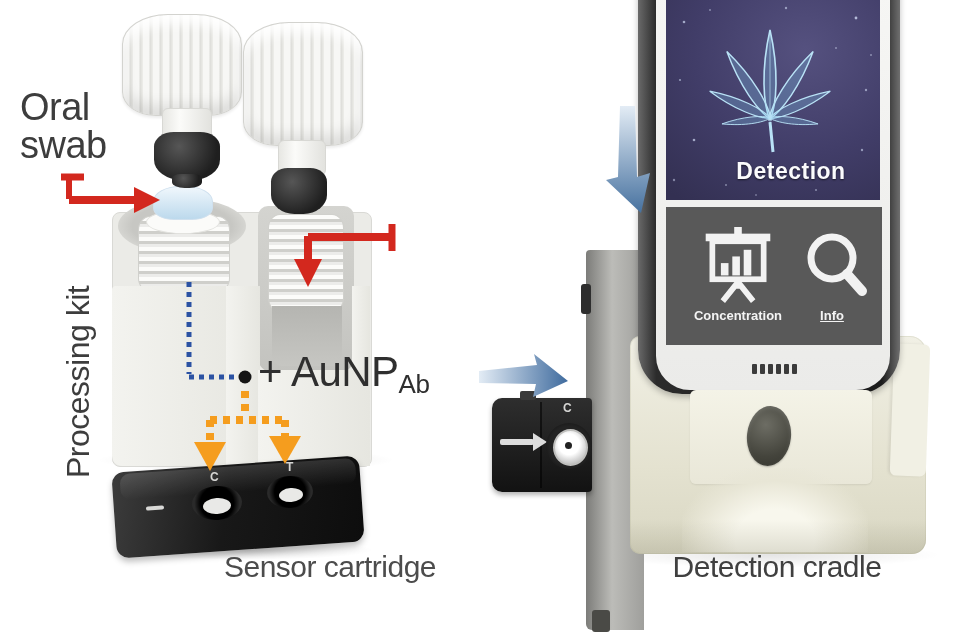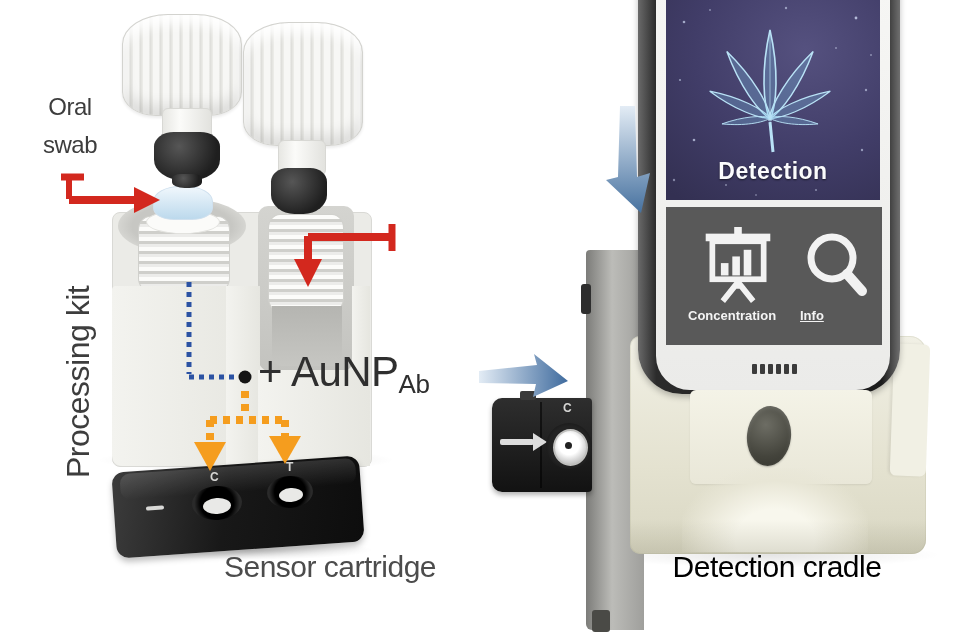--- a/index.html
+++ b/index.html
@@ -38,21 +38,21 @@
   .ovalBtn{background:radial-gradient(circle at 40% 32%,#6d6d64,#44443c 65%,#35352e);
            border-radius:50%;box-shadow:inset 0 2px 4px rgba(255,255,255,.15), 0 1px 2px rgba(0,0,0,.25);}
   .insertCart{background:linear-gradient(180deg,#2e2e2e,#121212);border-radius:10px 4px 4px 10px;
               box-shadow:0 3px 5px rgba(0,0,0,.3);}
   .knobOuter{background:radial-gradient(circle,#232323 60%,#0c0c0c);border-radius:50%;}
   .knobInner{background:radial-gradient(circle at 45% 40%,#ffffff 40%,#d9d9d9 62%,#9d9d9b);border-radius:50%;
              border:2px solid #bfbfbd;}
   .shadowE{border-radius:50%;}
   .screenTitle{color:#fbfbfd;font-weight:bold;text-align:center;font-size:23px;letter-spacing:.5px;
                text-shadow:0 1px 2px rgba(0,0,0,.6);}
-  .menuLabel{color:#f4f4f4;font-weight:bold;font-size:13px;text-align:left;}
+  .menuLabel{color:#f4f4f4;font-weight:bold;font-size:13px;text-align:center;}
   .vtext{transform-origin:0 0;transform:rotate(-90deg);white-space:nowrap;}
 </style>
 </head>
 <body>
 
 <div class="canvas">
 
   <div class="abs shadowE" style="left:96px;top:448px;width:300px;height:24px;background:radial-gradient(ellipse,rgba(0,0,0,.12),transparent 70%);"></div>
   <div class="abs shadowE" style="left:118px;top:540px;width:256px;height:20px;background:radial-gradient(ellipse,rgba(0,0,0,.14),transparent 70%);"></div>
   <div class="abs shadowE" style="left:598px;top:542px;width:344px;height:26px;background:radial-gradient(ellipse,rgba(0,0,0,.10),transparent 70%);"></div>
@@ -135,21 +135,21 @@
         <path d="M0 2 C7 -14 9 -48 0 -88 C-9 -48 -7 -14 0 2 Z" transform="rotate(-33) scale(0.9)"></path>
         <path d="M0 2 C7 -14 9 -48 0 -88 C-9 -48 -7 -14 0 2 Z" transform="rotate(66) scale(0.75)"></path>
         <path d="M0 2 C7 -14 9 -48 0 -88 C-9 -48 -7 -14 0 2 Z" transform="rotate(-66) scale(0.75)"></path>
         <path d="M0 2 C7 -14 9 -48 0 -88 C-9 -48 -7 -14 0 2 Z" transform="rotate(97) scale(0.55)"></path>
         <path d="M0 2 C7 -14 9 -48 0 -88 C-9 -48 -7 -14 0 2 Z" transform="rotate(-97) scale(0.55)"></path>
       </g>
       <path d="M0 0 L0 -84" stroke="#b9e2f6" stroke-width="0.8" fill="none" opacity=".8"></path>
       <path d="M0 4 L3 34" stroke="#b9e2f6" stroke-width="3" fill="none"></path>
     </g>
   </svg>
-  <div class="abs screenTitle" style="left:666px;top:158px;width:214px;">Detection</div>
+  <div class="abs screenTitle" style="left:684px;top:158px;width:214px;">Detection</div>
 
   <div class="abs divider" style="left:666px;top:200px;width:216px;height:7px;"></div>
 
   <div class="abs menu" style="left:666px;top:207px;width:216px;height:138px;"></div>
   <svg class="abs" style="left:700px;top:224px;" width="76" height="82" viewBox="0 0 80 84">
     <g fill="#f2f2f2" stroke="none">
       <rect x="36" y="2" width="8" height="8"></rect>
       <rect x="6" y="9" width="68" height="8"></rect>
       <rect x="22" y="40" width="8" height="13"></rect>
       <rect x="34" y="33" width="8" height="20"></rect>
@@ -227,26 +227,26 @@
       <path d="M210 420 V444"></path>
       <path d="M285 420 V438"></path>
     </g>
     <polygon points="194,442 226,442 210,471" fill="#f59d1e"></polygon>
     <polygon points="269,436 301,436 285,464" fill="#f59d1e"></polygon>
 
     <polygon points="620,106 635,106 637,177 650,173 641,213 606,180 618,177" fill="url(#bgradV)"></polygon>
     <polygon points="479,371 537,365 534,354 568,381 533,397 536,384 479,383" fill="url(#bgradH)"></polygon>
   </svg>
 
-  <div class="abs label" style="left:20px;top:88px;width:100px;font-size:24px;line-height:38px;text-align:center;">Oral swab</div>
+  <div class="abs label" style="left:20px;top:88px;width:100px;font-size:38px;line-height:38px;">Oral swab</div>
 
   <div class="abs label vtext" style="left:60px;top:478px;width:256px;font-size:32px;">Processing kit</div>
 
 
   <div class="abs label" style="left:258px;top:348px;font-size:42px;color:#2f2f2f;">
     <span>+ AuNP</span><span style="font-size:26px;position:relative;top:7px;">Ab</span>
   </div>
 
   <div class="abs label" style="left:210px;top:550px;width:240px;font-size:30px;text-align:center;color:#4c4c4c;">Sensor cartridge</div>
 
-  <div class="abs label" style="left:646px;top:550px;width:262px;font-size:30px;text-align:center;color:#000000;">Detection cradle</div>
+  <div class="abs label" style="left:646px;top:550px;width:262px;font-size:30px;text-align:center;color:#404040;">Detection cradle</div>
 
 </div>
 
 </body></html>

